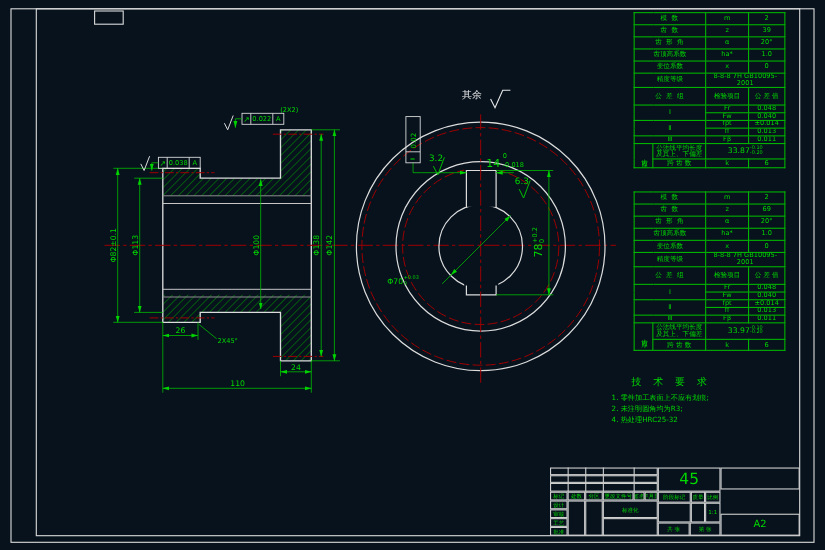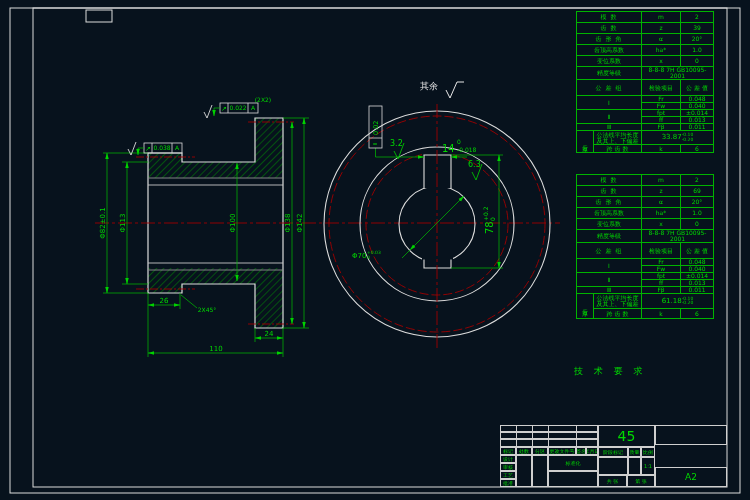--- a/index.html
+++ b/index.html
@@ -12,21 +12,21 @@
               padding:0;line-height:1;overflow:hidden;font-size:6px;}
   .lbl{letter-spacing:1px;}
   .big{font-size:9px;}
   .med{font-size:7px;}
   .tiny{font-size:4.5px;letter-spacing:0;}
   .vert{writing-mode:vertical-rl;letter-spacing:2px;}
   .stack{display:inline-flex;flex-direction:column;font-size:4.5px;line-height:1;vertical-align:middle;text-align:left;}
   .wv{font-size:7px;}
   
   #techreq{left:556px;top:341px;width:180px;}
-  #techreq .t{font-size:9px;letter-spacing:4px;margin-left:18px;margin-bottom:3px;margin-top:24px;}
+  #techreq .t{font-size:9px;letter-spacing:4px;margin-left:18px;margin-bottom:3px;}
   #techreq .l{font-size:6.5px;line-height:10px;white-space:nowrap;}
   
   #tblock{left:500px;top:425px;width:227px;height:62px;}
   #tblock .cell{position:absolute;border:1px solid #cfcfcf;box-sizing:border-box;
                 color:#00d800;display:flex;align-items:center;justify-content:center;
                 font-size:5px;overflow:hidden;white-space:nowrap;}
 </style>
 </head>
 <body>
 
@@ -343,36 +343,39 @@
             <td>0.013</td>
           </tr>
     <tr style="height:7px">
             <td colspan="2" class="med">Ⅲ</td>
             <td>Fβ</td>
             <td>0.011</td>
           </tr>
     <tr style="height:15px">
             <td rowspan="2" class="vert">齿厚</td>
             <td class="tiny">公法线平均长度及其上、下偏差</td>
-        <td colspan="2"><span class="wv">61.18</span><span class="stack">
+        <td colspan="2"><span class="wv">33.97</span><span class="stack">
                 <span>-0.10</span>
                 <span>-0.20</span>
               </span></td>
           </tr>
     <tr style="height:10px">
             <td>跨 齿 数</td>
             <td>k</td>
             <td>6</td>
           </tr>
   </tbody>
       </table>
 </div>
 
 <div id="techreq" class="ov">
   <div class="t">技 术 要 求</div>
+  <div class="l">1. 零件加工表面上不应有划痕;</div>
+  <div class="l">2. 未注明圆角均为R3;</div>
+  <div class="l">4. 热处理HRC25-32</div>
 </div>
 
 <div id="tblock" class="ov">
 
   <div class="cell" style="left:0;top:0;width:98px;height:7px"></div>
   <div class="cell" style="left:0;top:7px;width:98px;height:7px"></div>
   <div class="cell" style="left:0;top:14px;width:98px;height:8px"></div>
   <div class="cell" style="left:16px;top:0;width:1px;height:22px;border:none;background:#cfcfcf"></div>
   <div class="cell" style="left:32px;top:0;width:1px;height:22px;border:none;background:#cfcfcf"></div>
   <div class="cell" style="left:48px;top:0;width:1px;height:22px;border:none;background:#cfcfcf"></div>

